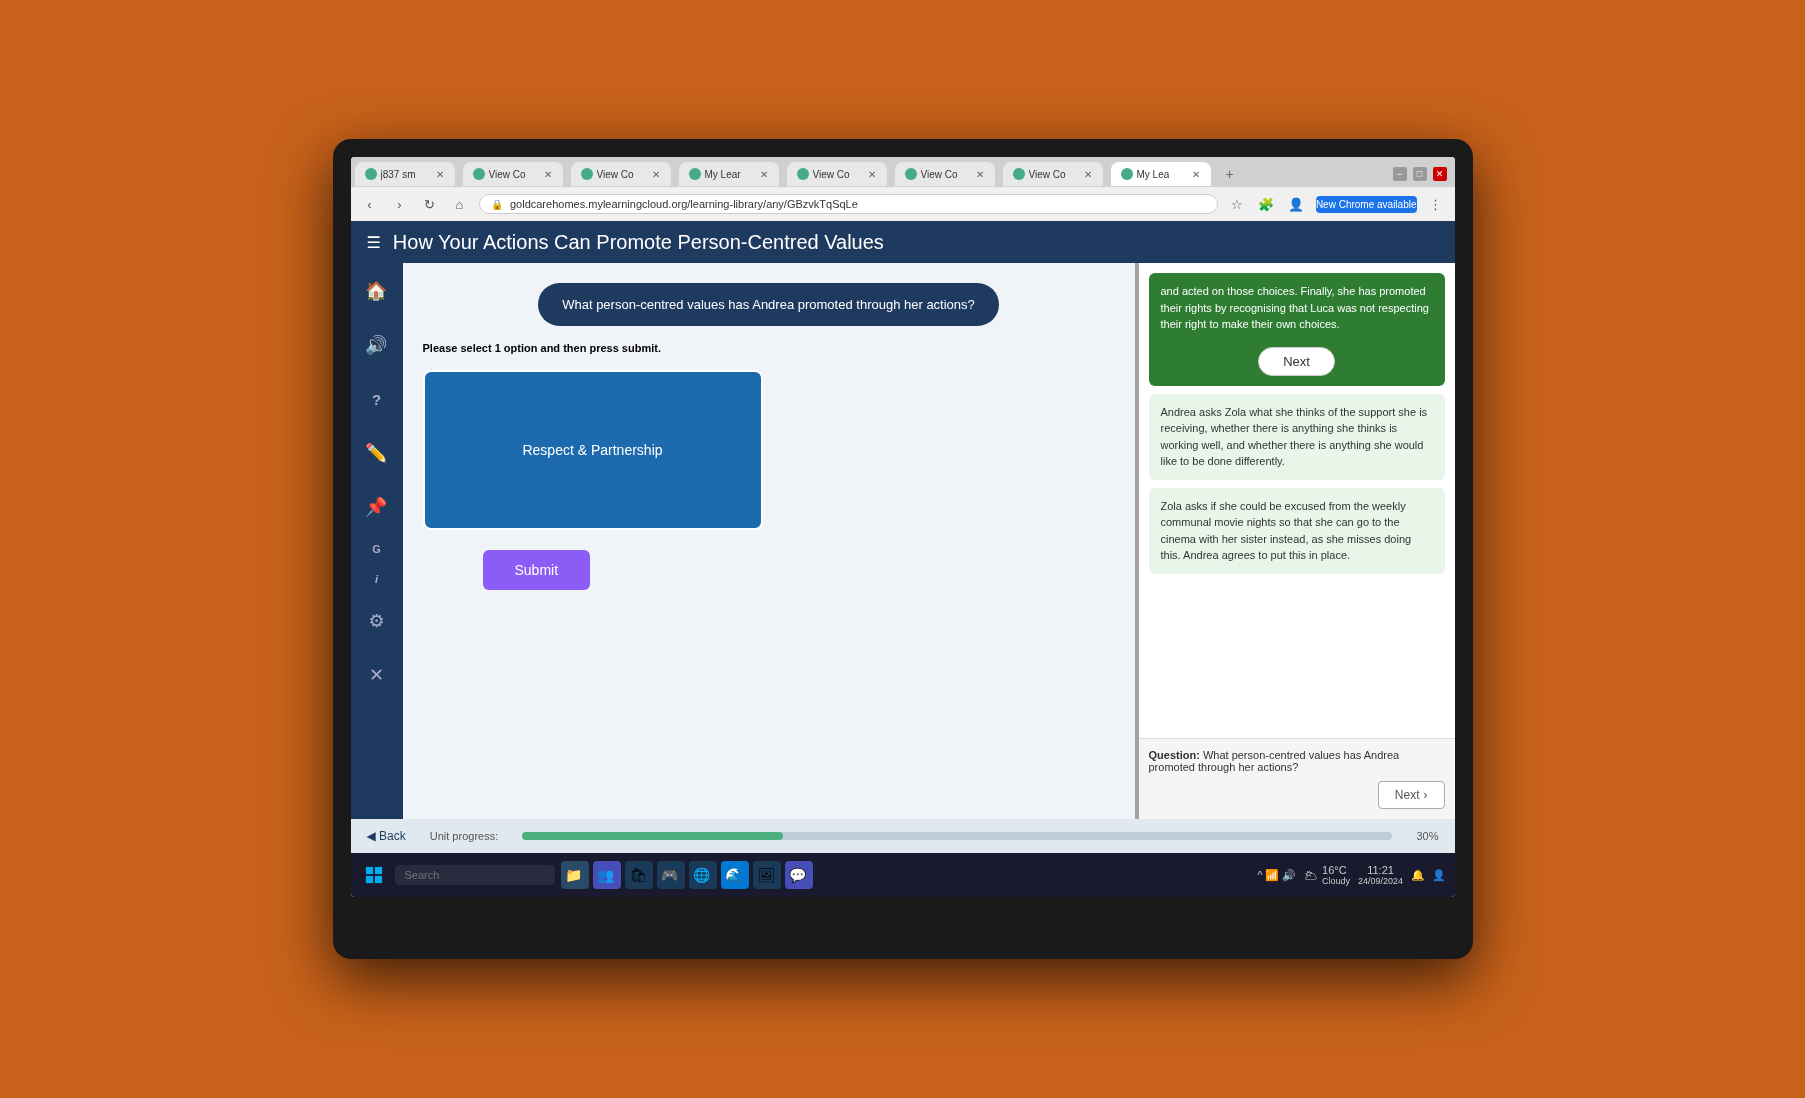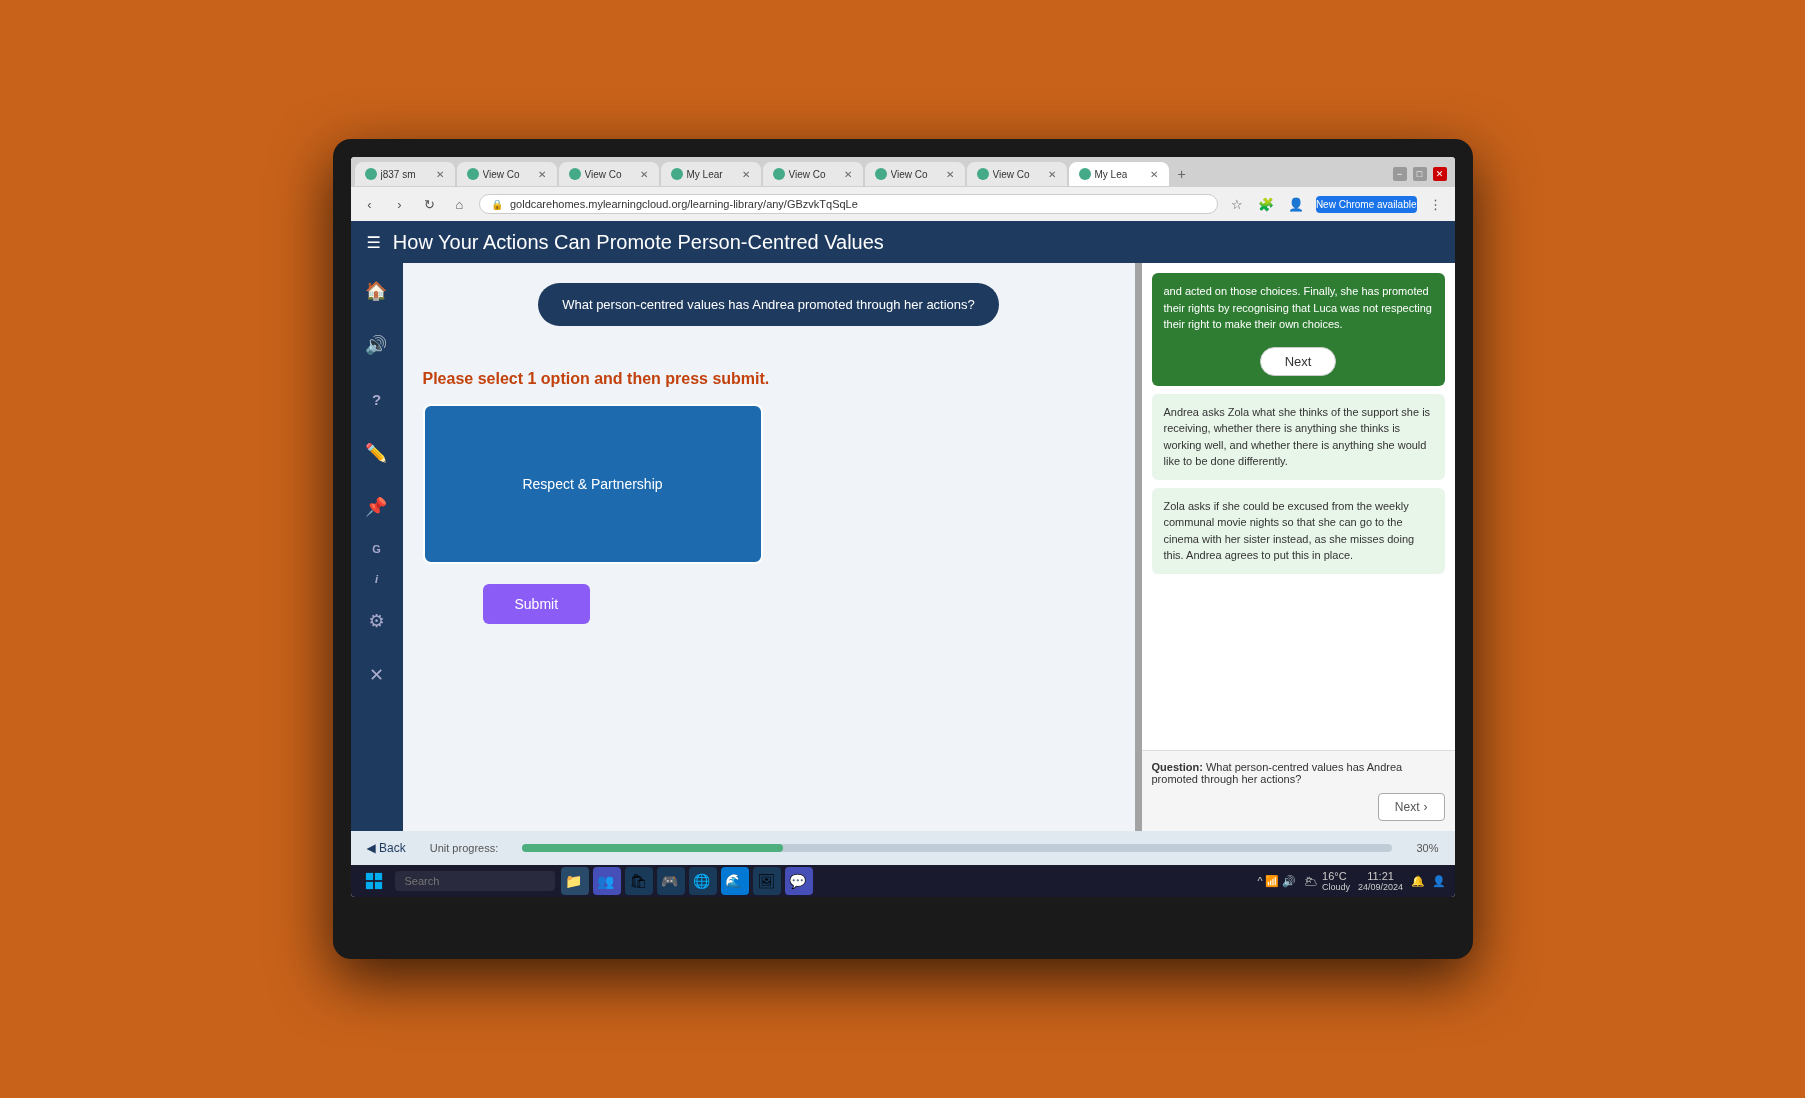--- a/index.html
+++ b/index.html
@@ -40,21 +40,21 @@
       background: #e8e8e8;
       flex-shrink: 0;
     }
 
     .tabs-bar {
       display: flex;
       align-items: center;
       background: #d0d0d0;
       padding: 4px 4px 0 4px;
       height: 30px;
-      gap: 2px;
+      gap: 8px;
     }
 
     .tab {
       display: flex;
       align-items: center;
       background: #e8e8e8;
       border-radius: 8px 8px 0 0;
       padding: 4px 10px;
       font-size: 11px;
       color: #333;
@@ -259,24 +259,23 @@
       border-radius: 24px;
       padding: 14px 24px;
       font-size: 13px;
       margin-bottom: 16px;
       text-align: center;
       max-width: 90%;
       align-self: center;
     }
 
     .instruction-text {
-      font-size: 16px;
-      color: #c2410c;
+      font-size: 11px;
+      color: #000000;
       margin-bottom: 16px;
-      margin-top: 28px;
     }
 
     .instruction-text span {
       font-weight: bold;
     }
 
     .options-grid {
       display: grid;
       grid-template-columns: 1fr 1fr;
       gap: 12px;
@@ -356,21 +355,21 @@
 
     .progress-pct {
       font-size: 11px;
       color: #555;
     }
 
     
     .story-panel {
       width: 320px;
       background: #fff;
-      border-left: 7px solid #a3a3a3;
+      border-left: 4px solid #a3a3a3;
       display: flex;
       flex-direction: column;
       overflow: hidden;
       flex-shrink: 0;
     }
 
     .story-content {
       flex: 1;
       overflow-y: auto;
       padding: 10px;
@@ -431,21 +430,21 @@
       font-size: 12px;
       cursor: pointer;
       display: flex;
       align-items: center;
       gap: 4px;
       float: right;
     }
 
     
     .taskbar {
-      height: 32px;
+      height: 44px;
       background: #1a1a2e;
       display: flex;
       align-items: center;
       padding: 0 8px;
       gap: 6px;
       flex-shrink: 0;
     }
 
     .taskbar-start {
       width: 30px;

